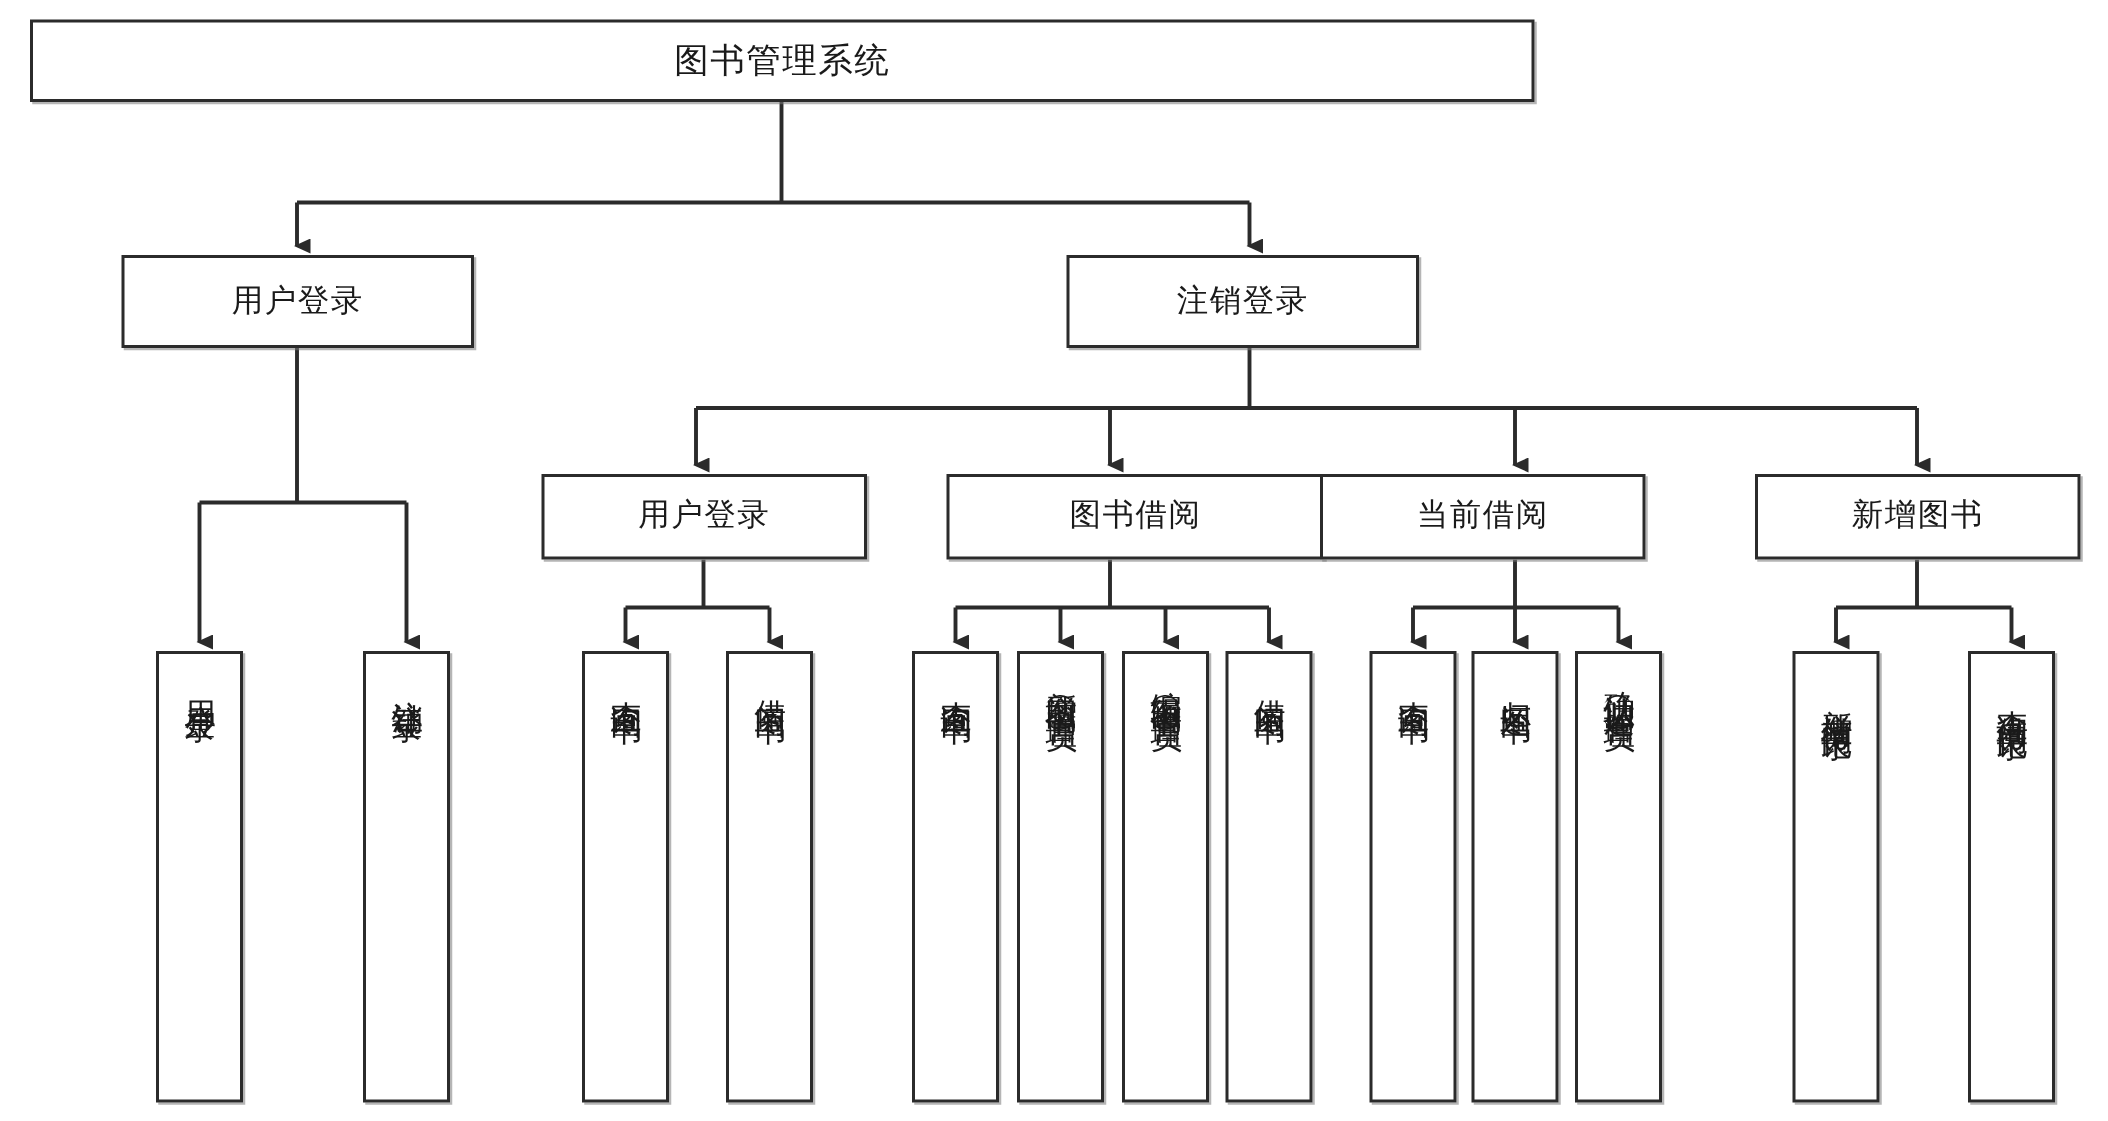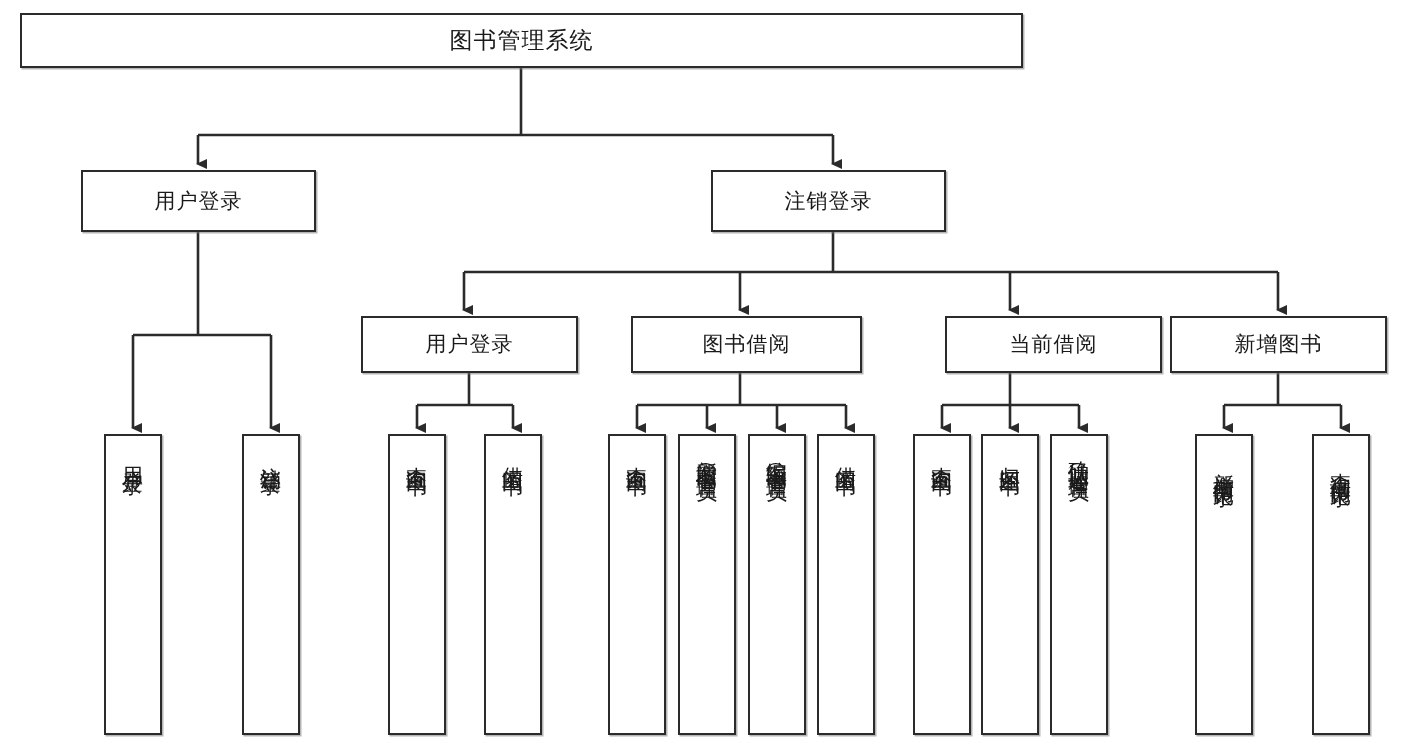--- a/index.html
+++ b/index.html
@@ -135,25 +135,25 @@
   </div>
 
   <div class="node level-1" style="left:711px; top:170px; width:235px; height:62px;">
     <span class="htext">注销登录</span>
   </div>
 
   <div class="node level-2" style="left:361px; top:316px; width:217px; height:57px;">
     <span class="htext">用户登录</span>
   </div>
 
-  <div class="node level-2" style="left:631px; top:316px; width:231px; height:57px;">
+  <div class="node level-2" style="left:631px; top:316px; width:252px; height:57px;">
     <span class="htext">图书借阅</span>
   </div>
 
-  <div class="node level-2" style="left:945px; top:316px; width:217px; height:57px;">
+  <div class="node level-2" style="left:880px; top:316px; width:217px; height:57px;">
     <span class="htext">当前借阅</span>
   </div>
 
   <div class="node level-2" style="left:1170px; top:316px; width:217px; height:57px;">
     <span class="htext">新增图书</span>
   </div>
 
   <div class="node leaf" style="left:104px; top:434px; width:58px; height:301px;">
     <span class="vtext">用户登录</span>
   </div>

